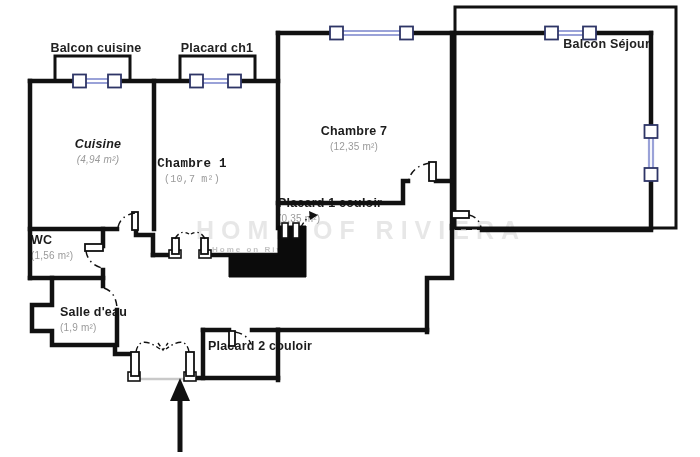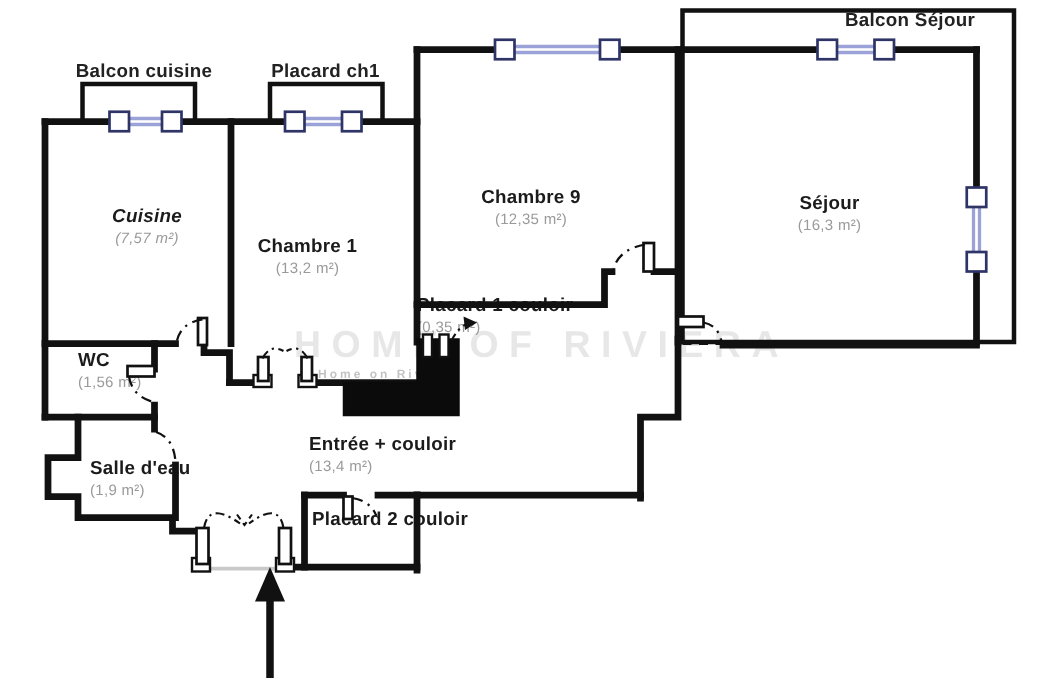--- a/index.html
+++ b/index.html
@@ -8,21 +8,21 @@
   .layer{position:absolute;left:0;top:0;width:700px;height:457px;}
   .wm{position:absolute;z-index:1;color:rgba(70,70,70,0.13);font-weight:700;white-space:nowrap;}
   .wm-big{left:196px;top:216px;font-size:25px;letter-spacing:7px;}
   .wm-small{left:212px;top:245px;font-size:8px;letter-spacing:2px;color:rgba(80,80,80,0.35);}
   .labels{z-index:1;}
   svg.plan-svg{position:absolute;left:0;top:0;z-index:2;}
   .lbl{position:absolute;white-space:nowrap;line-height:15px;}
   .lbl .nm{display:block;font-weight:700;font-size:12.5px;color:#1b1b1b;letter-spacing:.2px;}
   .lbl .ar{display:block;font-weight:400;font-size:10px;color:#9a9a9a;letter-spacing:.2px;}
   .lbl.center{transform:translate(-50%,-50%);text-align:center;}
-  .lbl.rightA{transform:translate(-100%,-50%);text-align:right;}
+  .lbl.rightA{transform:translate(-100%,-50%);text-align:right;margin-top:30px;}
   .lbl.balc .nm{font-weight:600;font-size:12.5px;color:#222;}
 </style>
 </head>
 <body>
 
 <div class="plan">
 
   <div class="wm wm-big">HOME OF RIVIERA</div>
   <div class="wm wm-small">Home on Riviera</div>
 
@@ -32,45 +32,37 @@
       </div>
     <div class="lbl balc center" style="left:217px;top:48px;">
         <span class="nm">Placard ch1</span>
       </div>
     <div class="lbl balc rightA" style="left:650px;top:14px;">
         <span class="nm">Balcon Séjour</span>
       </div>
 
     <div class="lbl center" style="left:98px;top:152px;font-style:italic;">
       <span class="nm">Cuisine</span>
-      <span class="ar">(7,57 m²)</span>
-    </div>
-    <div class="lbl center" style="left:205px;top:172px;">
+      <span class="ar">(4,94 m²)</span>
+    </div>
+    <div class="lbl center" style="left:192px;top:172px;font-family:Liberation Mono, monospace;">
       <span class="nm">Chambre 1</span>
-      <span class="ar">(13,2 m²)</span>
+      <span class="ar">(10,7 m²)</span>
     </div>
     <div class="lbl center" style="left:354px;top:139px;">
-      <span class="nm">Chambre 9</span>
+      <span class="nm">Chambre 7</span>
       <span class="ar">(12,35 m²)</span>
     </div>
-    <div class="lbl center" style="left:553px;top:143px;">
-      <span class="nm">Séjour</span>
-      <span class="ar">(16,3 m²)</span>
-    </div>
-    <div class="lbl" style="left:52px;top:233px;">
+    <div class="lbl" style="left:31px;top:233px;">
       <span class="nm">WC</span>
       <span class="ar">(1,56 m²)</span>
     </div>
     <div class="lbl" style="left:60px;top:305px;">
       <span class="nm">Salle d'eau</span>
       <span class="ar">(1,9 m²)</span>
-    </div>
-    <div class="lbl" style="left:206px;top:289px;">
-      <span class="nm">Entrée + couloir</span>
-      <span class="ar">(13,4 m²)</span>
     </div>
     <div class="lbl" style="left:278px;top:196px;">
       <span class="nm">Placard 1 couloir</span>
       <span class="ar">(0,35 m²)</span>
     </div>
     <div class="lbl" style="left:208px;top:339px;">
       <span class="nm">Placard 2 couloir</span>
     </div>
   </div>
 

